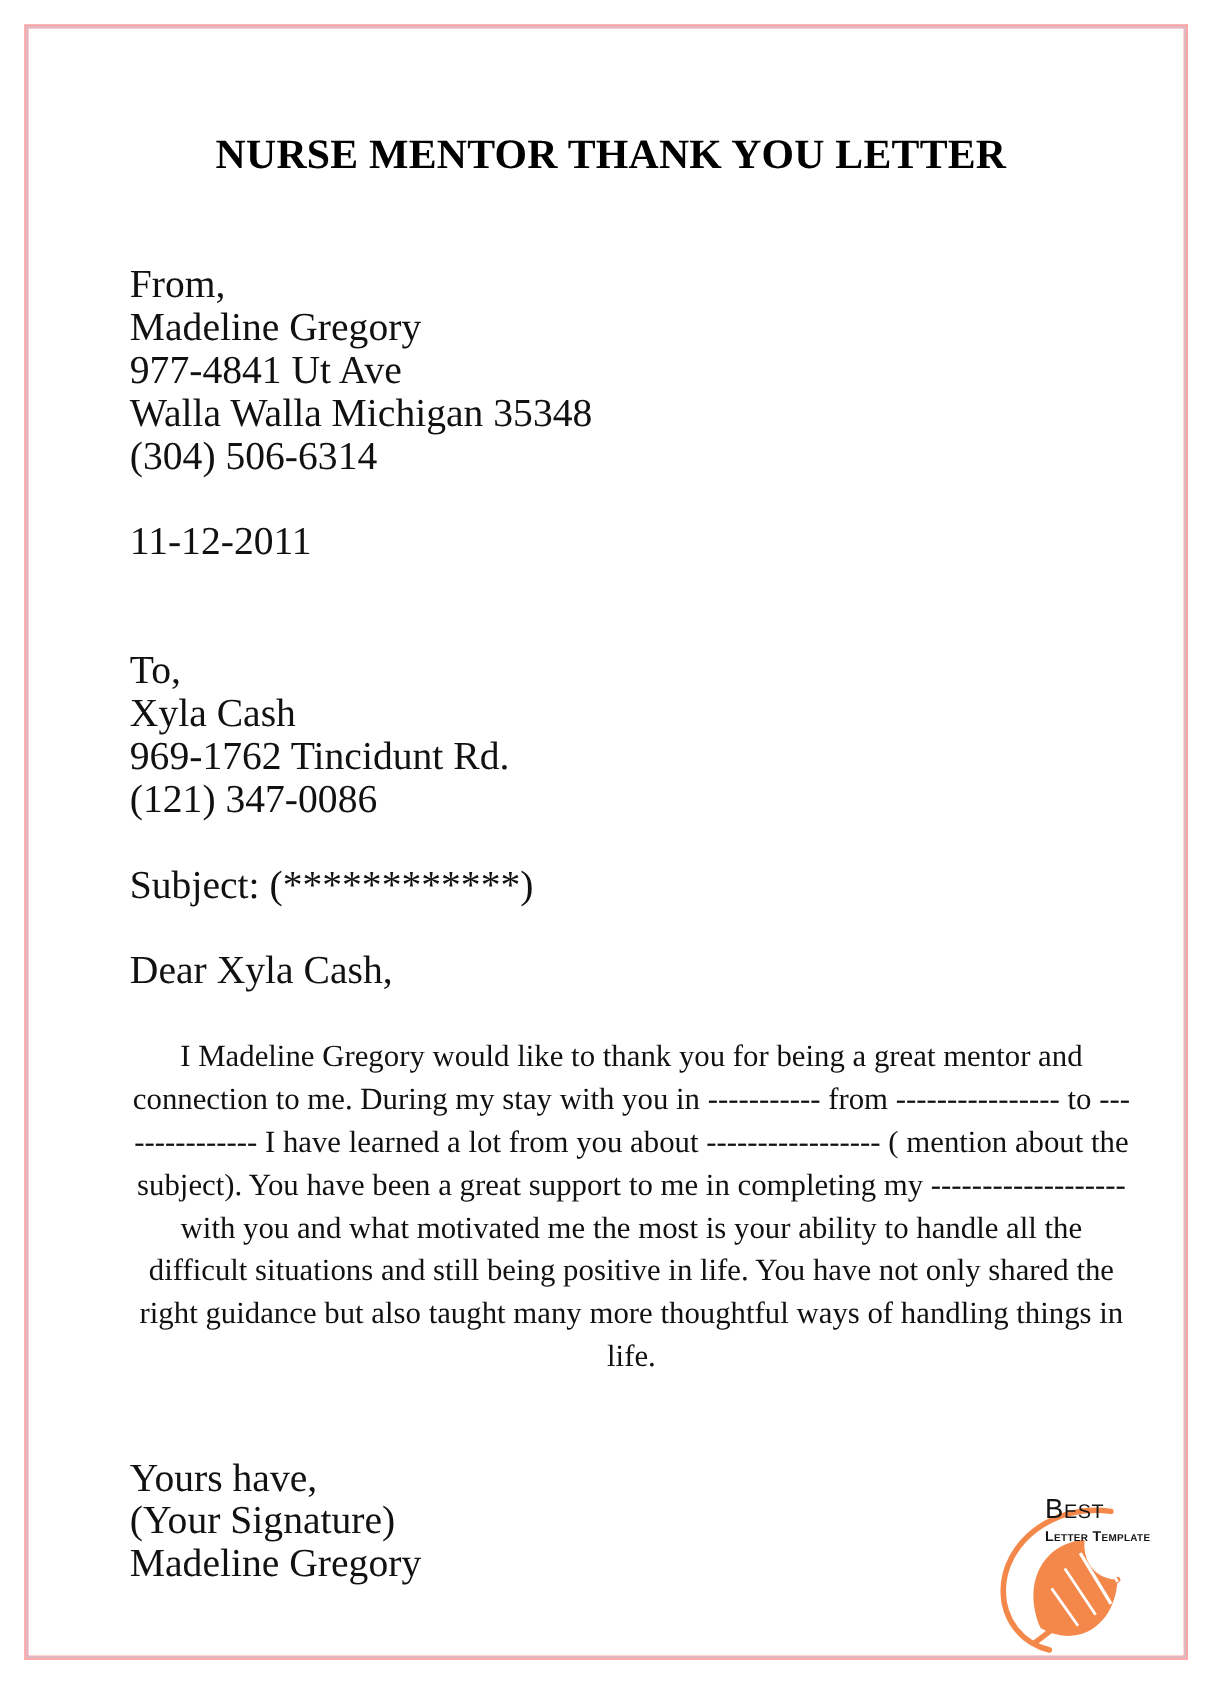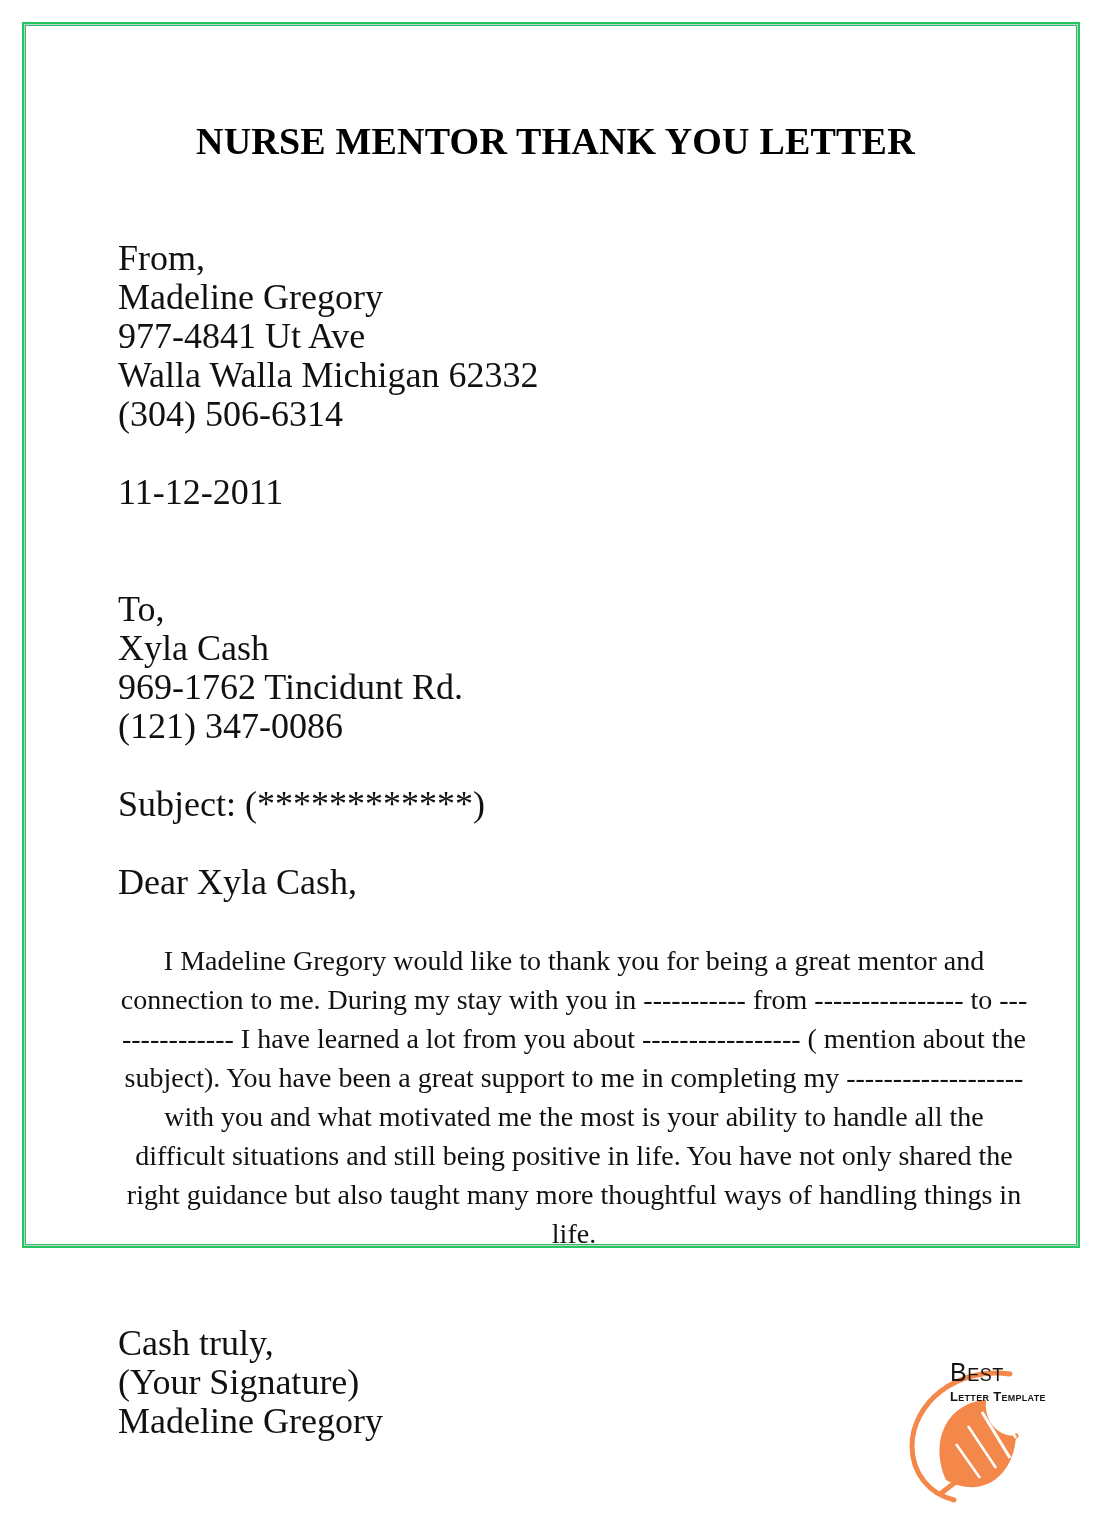--- a/index.html
+++ b/index.html
@@ -19,22 +19,22 @@
     left: 0; top: 0;
     width: 1106px;
     height: 1536px;
     background: #ffffff;
   }
   .border-frame {
     position: absolute;
     left: 22px;
     top: 22px;
     width: 1058px;
-    height: 1226px;
-    border: 4px solid #22c55e;
+    height: 1487px;
+    border: 4px solid #fca5a5;
     box-sizing: border-box;
     background: #ffffff;
   }
   .border-frame::after {
     content: "";
     position: absolute;
     left: -2px; top: -2px; right: -2px; bottom: -2px;
     border: 1px solid #c9cade;
     pointer-events: none;
   }
@@ -131,21 +131,21 @@
 
       <h1 class="doc-title">NURSE MENTOR THANK YOU LETTER</h1>
 
       <div class="spacer-lg"></div>
       <div class="spacer-sm"></div>
 
       <div class="block">
         <div class="line">From,</div>
         <div class="line">Madeline Gregory</div>
         <div class="line">977-4841 Ut Ave</div>
-        <div class="line">Walla Walla Michigan 62332</div>
+        <div class="line">Walla Walla Michigan 35348</div>
         <div class="line">(304) 506-6314</div>
       </div>
 
       <div class="spacer-md"></div>
 
       <div class="line">11-12-2011</div>
 
       <div class="spacer-md"></div>
       <div class="spacer-md"></div>
 
@@ -166,21 +166,21 @@
 
       <div class="spacer-md"></div>
 
       <p class="body-para">I Madeline Gregory would like to thank you for being a great mentor and connection to me. During my stay with you in ----------- from ---------------- to --------------- I have learned a lot from you about ----------------- ( mention about the subject). You have been a great support to me in completing my ------------------- with you and what motivated me the most is your ability to handle all the difficult situations and still being positive in life. You have not only shared the right guidance but also taught many more thoughtful ways of handling things in life.</p>
 
 
       <div class="spacer-md"></div>
       <div class="spacer-sm"></div>
 
       <div class="block">
-        <div class="line">Cash truly,</div>
+        <div class="line">Yours have,</div>
         <div class="line">(Your Signature)</div>
         <div class="line">Madeline Gregory</div>
       </div>
 
     </div>
   </div>
 
   <div class="logo">
     <svg width="160" height="160" viewBox="0 0 160 160">
       <path d="M112 22 C58 14 14 52 14 94 C14 122 32 142 56 148" fill="none" stroke="#f3884a" stroke-width="5" stroke-linecap="round"></path>

